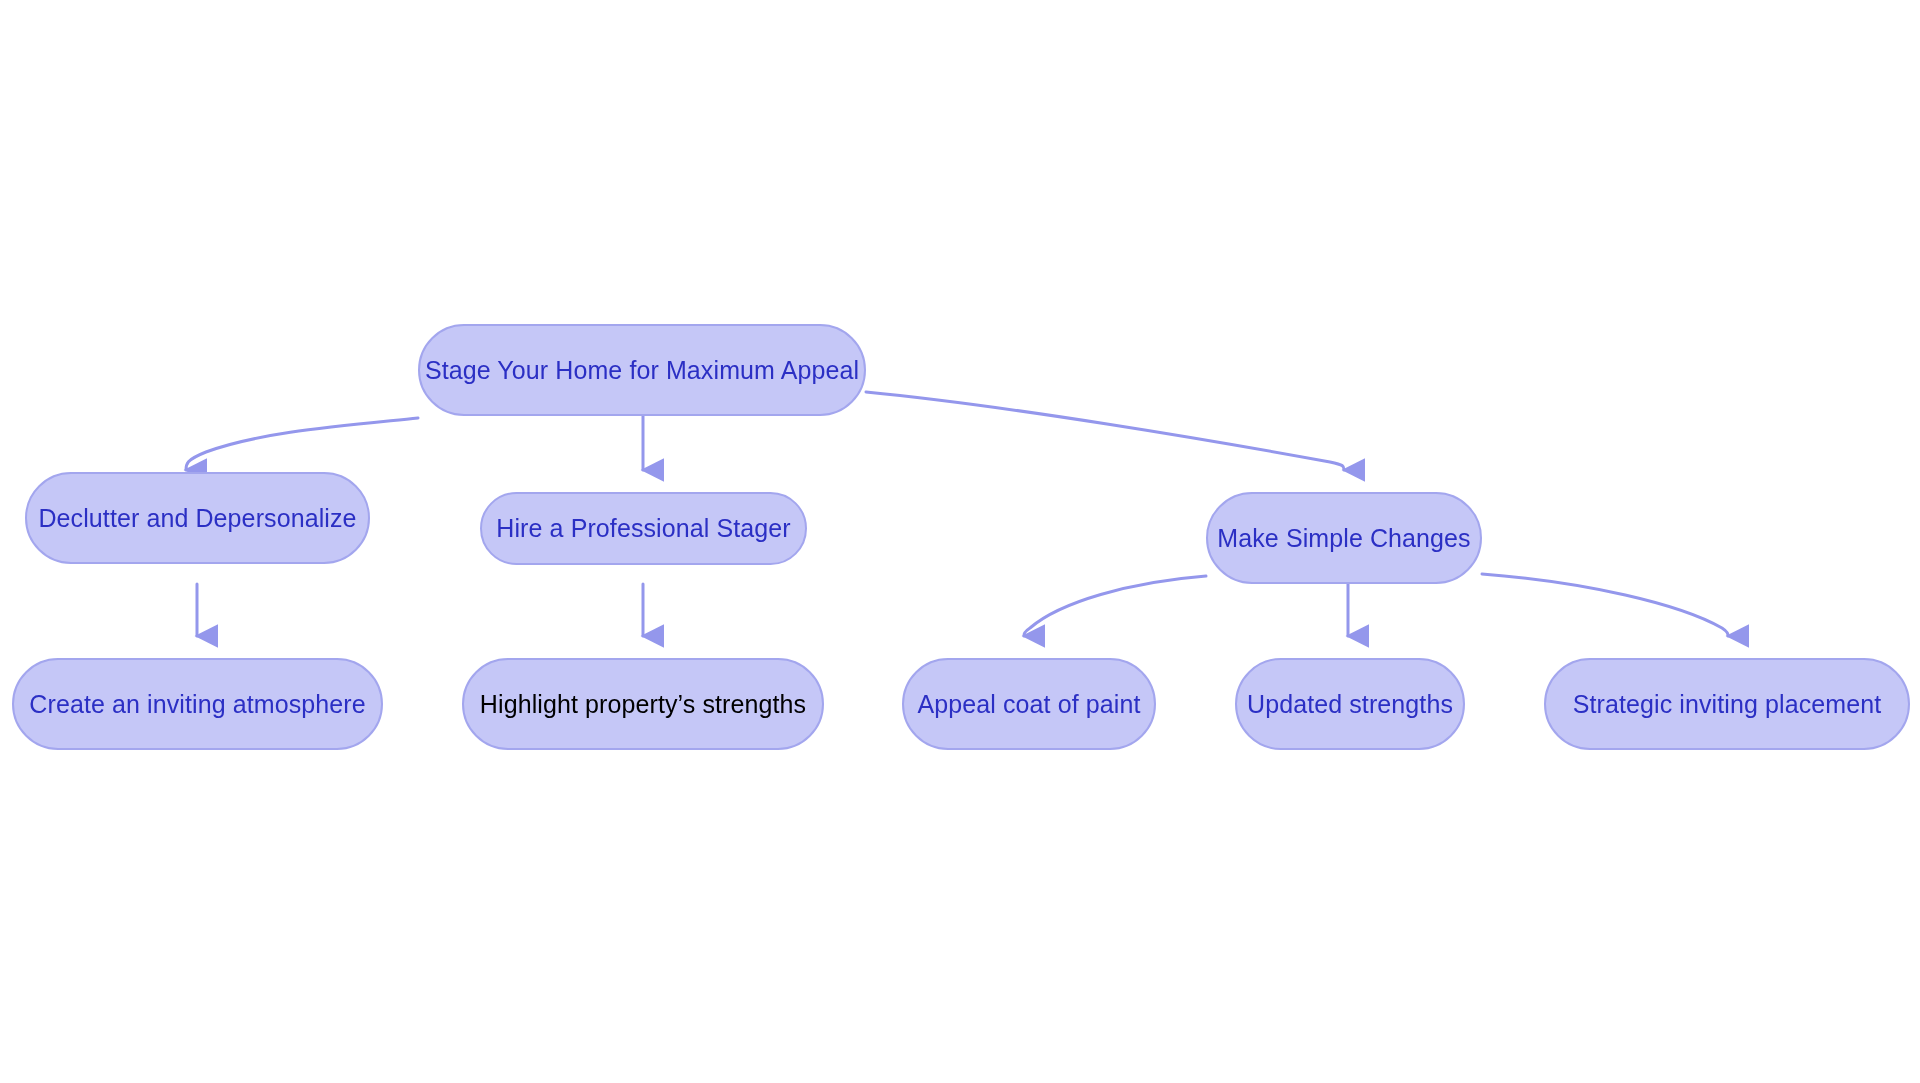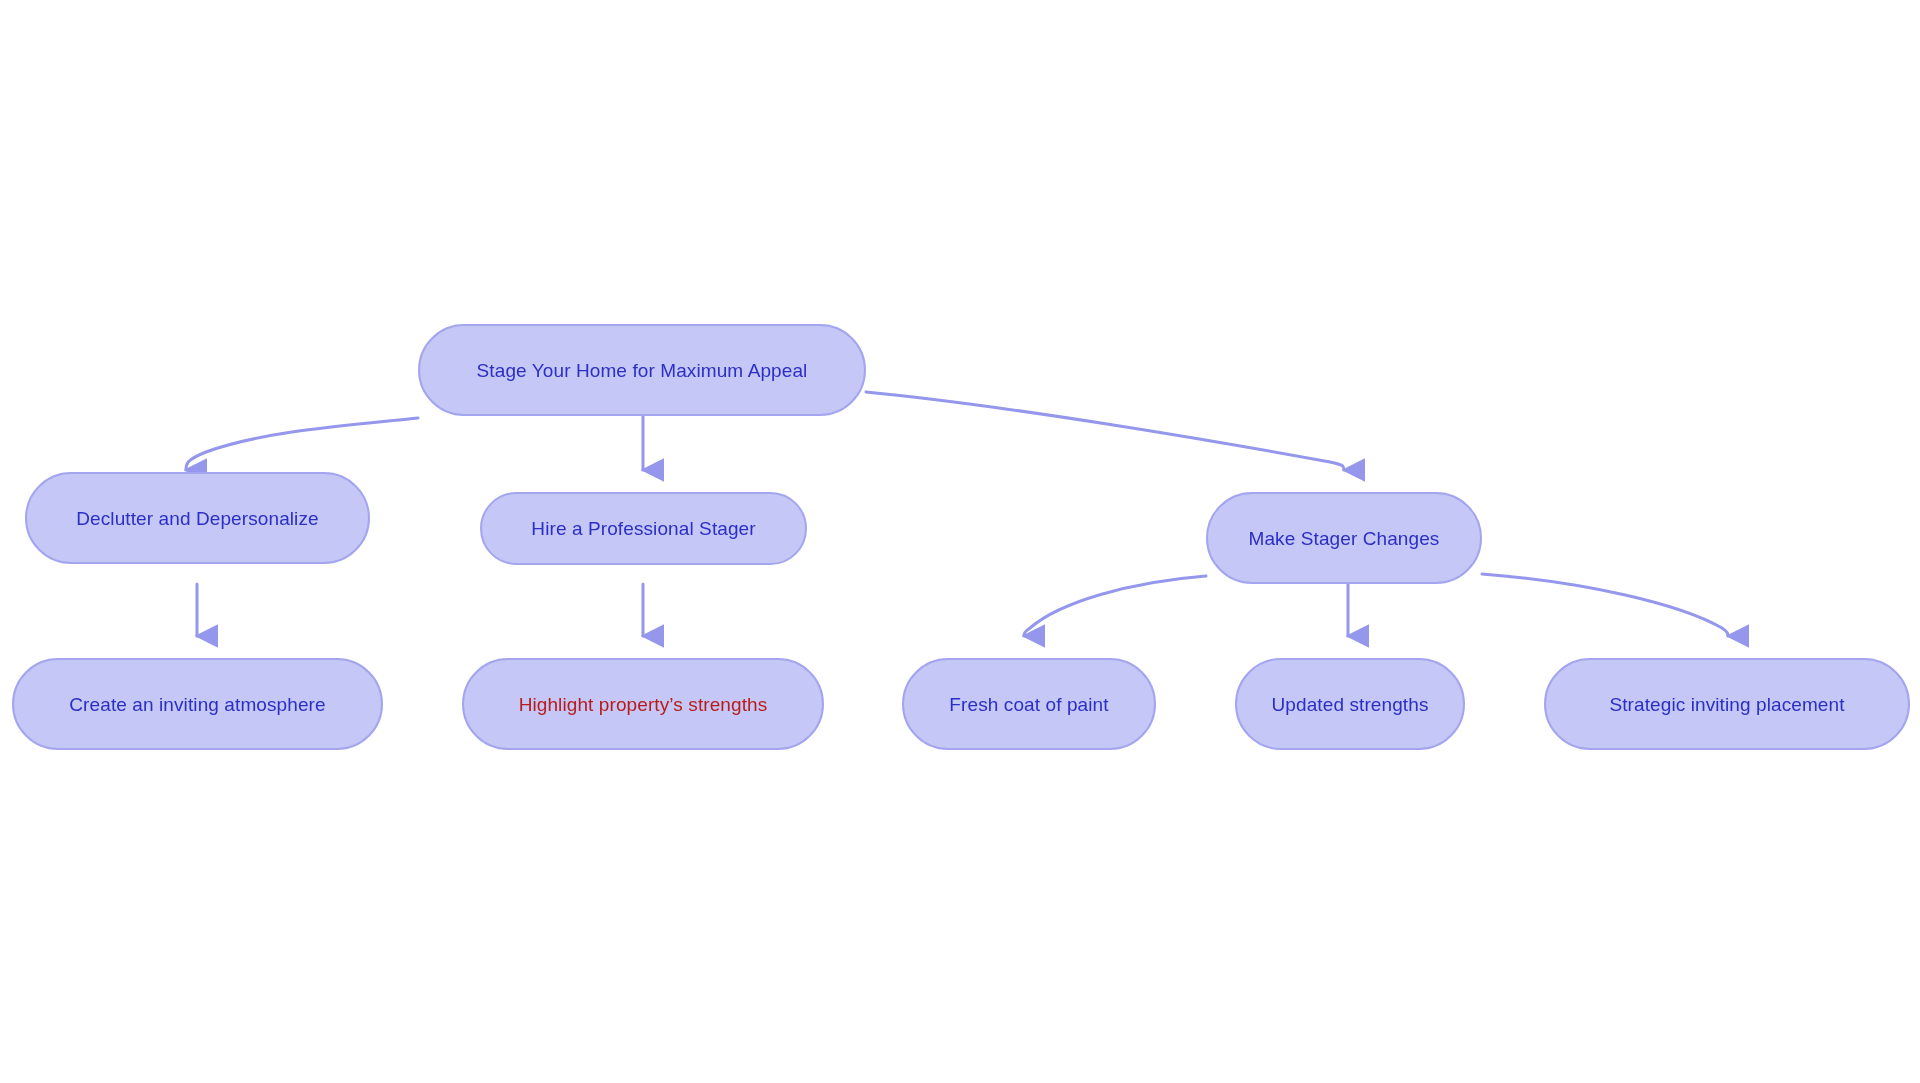--- a/index.html
+++ b/index.html
@@ -28,21 +28,21 @@
   .node {
     position: absolute;
     box-sizing: border-box;
     display: flex;
     align-items: center;
     justify-content: center;
     background: #c5c7f7;
     border: 2px solid #a3a6ee;
     border-radius: 9999px;
     color: #2b2fc4;
-    font-size: 19px;
+    font-size: 25px;
     font-weight: 400;
     letter-spacing: 0.1px;
     white-space: nowrap;
     text-align: center;
     line-height: 1;
     padding: 0 26px;
   }
   .node-label {
     display: block;
     color: #2b2fc4;
@@ -75,30 +75,30 @@
       <div class="node" style="left: 418px; top: 324px; width: 448px; height: 92px; background: rgb(197, 199, 247); border-color: rgb(163, 166, 238);">
         <span class="node-label" style="color: rgb(43, 47, 196);">Stage Your Home for Maximum Appeal</span>
       </div>
       <div class="node" style="left: 25px; top: 472px; width: 345px; height: 92px; background: rgb(197, 199, 247); border-color: rgb(163, 166, 238);">
         <span class="node-label" style="color: rgb(43, 47, 196);">Declutter and Depersonalize</span>
       </div>
       <div class="node" style="left: 480px; top: 492px; width: 327px; height: 73px; background: rgb(197, 199, 247); border-color: rgb(163, 166, 238);">
         <span class="node-label" style="color: rgb(43, 47, 196);">Hire a Professional Stager</span>
       </div>
       <div class="node" style="left: 1206px; top: 492px; width: 276px; height: 92px; background: rgb(197, 199, 247); border-color: rgb(163, 166, 238);">
-        <span class="node-label" style="color: rgb(43, 47, 196);">Make Stager Changes</span>
+        <span class="node-label" style="color: rgb(43, 47, 196);">Make Simple Changes</span>
       </div>
       <div class="node" style="left: 12px; top: 658px; width: 371px; height: 92px; background: rgb(197, 199, 247); border-color: rgb(163, 166, 238);">
         <span class="node-label" style="color: rgb(43, 47, 196);">Create an inviting atmosphere</span>
       </div>
       <div class="node" style="left: 462px; top: 658px; width: 362px; height: 92px; background: rgb(197, 199, 247); border-color: rgb(163, 166, 238);">
-        <span class="node-label" style="color: #b91c1c;">Highlight property’s strengths</span>
+        <span class="node-label" style="color: #000000;">Highlight property’s strengths</span>
       </div>
       <div class="node" style="left: 902px; top: 658px; width: 254px; height: 92px; background: rgb(197, 199, 247); border-color: rgb(163, 166, 238);">
-        <span class="node-label" style="color: rgb(43, 47, 196);">Fresh coat of paint</span>
+        <span class="node-label" style="color: rgb(43, 47, 196);">Appeal coat of paint</span>
       </div>
       <div class="node" style="left: 1235px; top: 658px; width: 230px; height: 92px; background: rgb(197, 199, 247); border-color: rgb(163, 166, 238);">
         <span class="node-label" style="color: rgb(43, 47, 196);">Updated strengths</span>
       </div>
       <div class="node" style="left: 1544px; top: 658px; width: 366px; height: 92px; background: rgb(197, 199, 247); border-color: rgb(163, 166, 238);">
         <span class="node-label" style="color: rgb(43, 47, 196);">Strategic inviting placement</span>
       </div>
     </div>
 
 </div>

